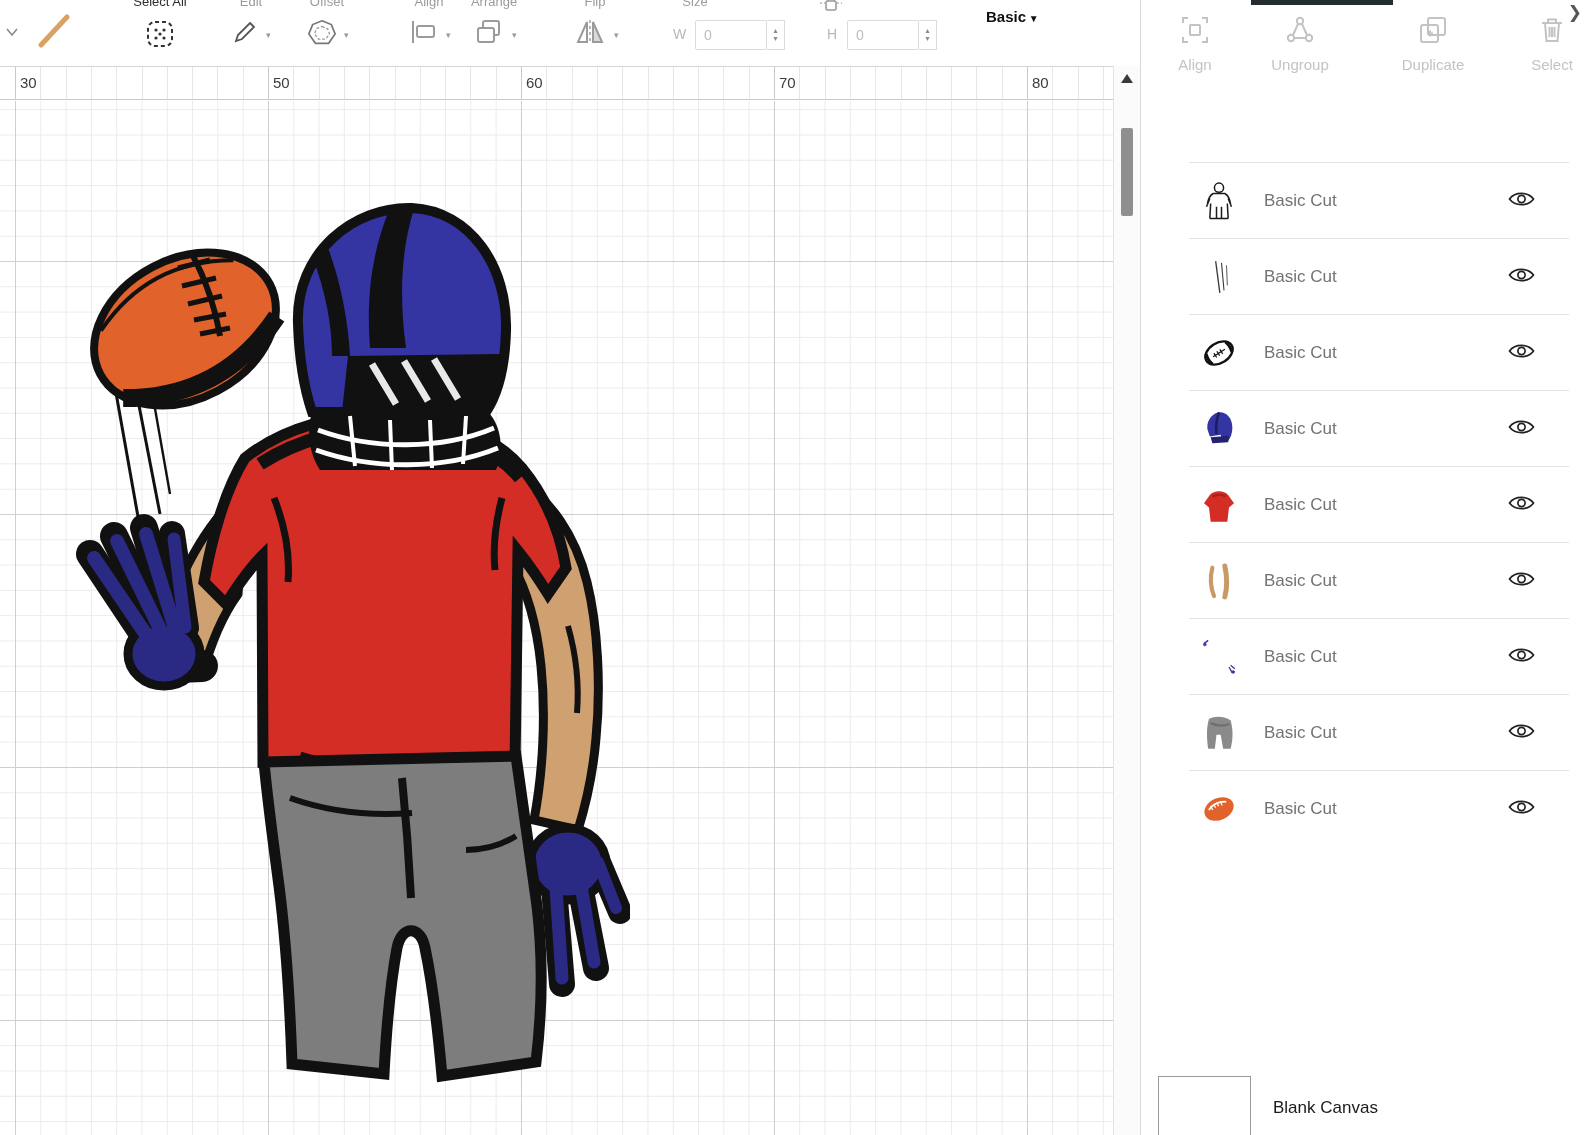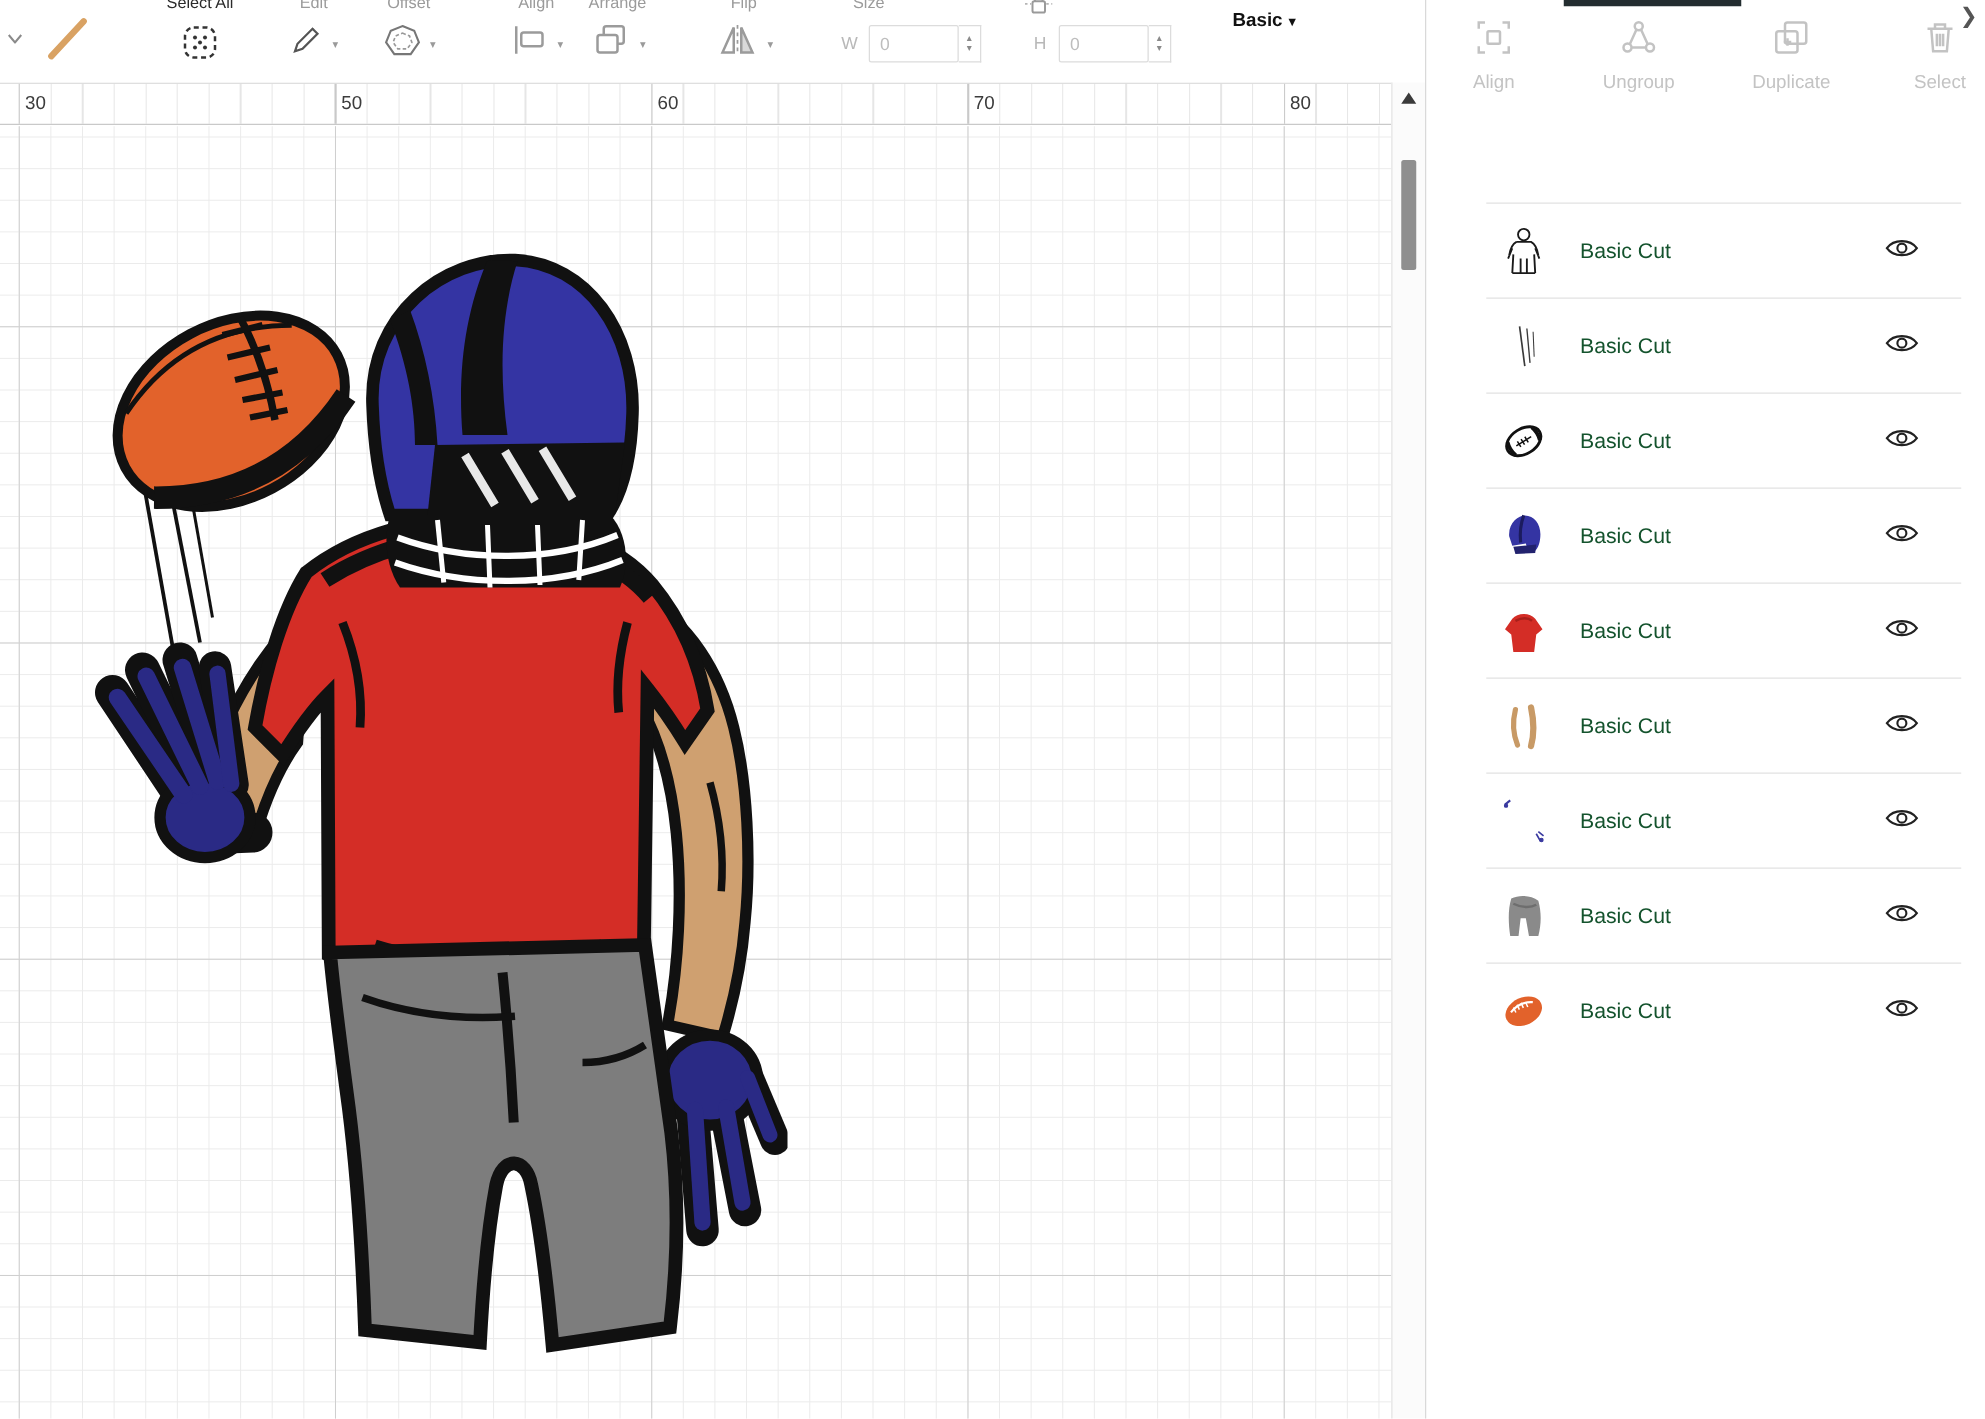--- a/index.html
+++ b/index.html
@@ -61,21 +61,21 @@
   .paction .plbl{display:block;margin-top:6px;font-size:15px;color:#c3c3c3}
   .color-header{position:absolute;left:0;top:108px;width:448px;height:54px}
   .color-header .chev{position:absolute;left:22px;top:18px;cursor:pointer}
   .color-header .ctitle{position:absolute;left:60px;top:12px;font-size:21px;color:#1a1a1a}
   .eye{position:absolute;right:42px;top:50%;transform:translateY(-50%);cursor:pointer}
   .layers{position:absolute;left:48px;top:162px;width:380px}
   .layer-row{position:relative;height:76px;border-top:1px solid #e2e2e2;cursor:pointer}
   .layer-row .thumb{position:absolute;left:8px;top:50%;transform:translateY(-50%);
     width:44px;height:44px;display:flex;align-items:center;justify-content:center}
   .layer-row .llabel{position:absolute;left:75px;top:50%;transform:translateY(-50%);
-    font-size:17px;color:#14532d}
+    font-size:17px;color:#737373}
   .layer-row .eye{right:34px}
   .blank-row{position:absolute;left:0;top:1068px;width:448px;height:67px;cursor:pointer}
   .blank-thumb{position:absolute;left:17px;top:8px;width:93px;height:70px;
     background:#fff;border:1px solid #9a9a9a}
   .blank-lbl{position:absolute;left:132px;top:30px;font-size:17px;color:#1a1a1a}
 </style>
 </head>
 <body>
 
 <div class="toolbar">
@@ -279,21 +279,21 @@
   <div class="panel-actions">
     <div class="paction" style="left:22px;width:64px">
       <svg width="32" height="32" viewBox="0 0 32 32">
         <g stroke="#c3c3c3" stroke-width="2" fill="none">
           <path d="M4 9 V4 H9 M23 4 H28 V9 M28 23 V28 H23 M9 28 H4 V23"></path>
           <rect x="11" y="11" width="10" height="10" rx="1"></rect>
         </g>
         </svg>
       <span class="plbl">Align</span>
     </div>
-    <div class="paction" style="left:135px;width:70px">
+    <div class="paction" style="left:124px;width:70px">
       <svg width="32" height="32" viewBox="0 0 32 32">
         <g stroke="#c3c3c3" stroke-width="2" fill="none">
           <circle cx="16" cy="7" r="3.2"></circle>
             <circle cx="7" cy="24" r="3.2"></circle>
             <circle cx="25" cy="24" r="3.2"></circle>
           <path d="M14 10 L9 21 M18 10 L23 21 M10 24 H22"></path>
         </g>
         </svg>
       <span class="plbl">Ungroup</span>
     </div>
@@ -469,13 +469,17 @@
       <span class="llabel">Basic Cut</span>
       <span class="eye">
         <svg width="27" height="18" viewBox="0 0 27 18">
             <path d="M1.5 9 C7 1.5 20 1.5 25.5 9 C20 16.5 7 16.5 1.5 9 Z" fill="none" stroke="#222" stroke-width="1.7"></path>
             <circle cx="13.5" cy="9" r="3.6" fill="none" stroke="#222" stroke-width="1.7"></circle>
           </svg></span>
     </div>
 
   </div>
 
+  <div class="blank-row">
+    <div class="blank-thumb"></div>
+    <span class="blank-lbl">Blank Canvas</span>
+  </div>
 </div>
 
 </body></html>

